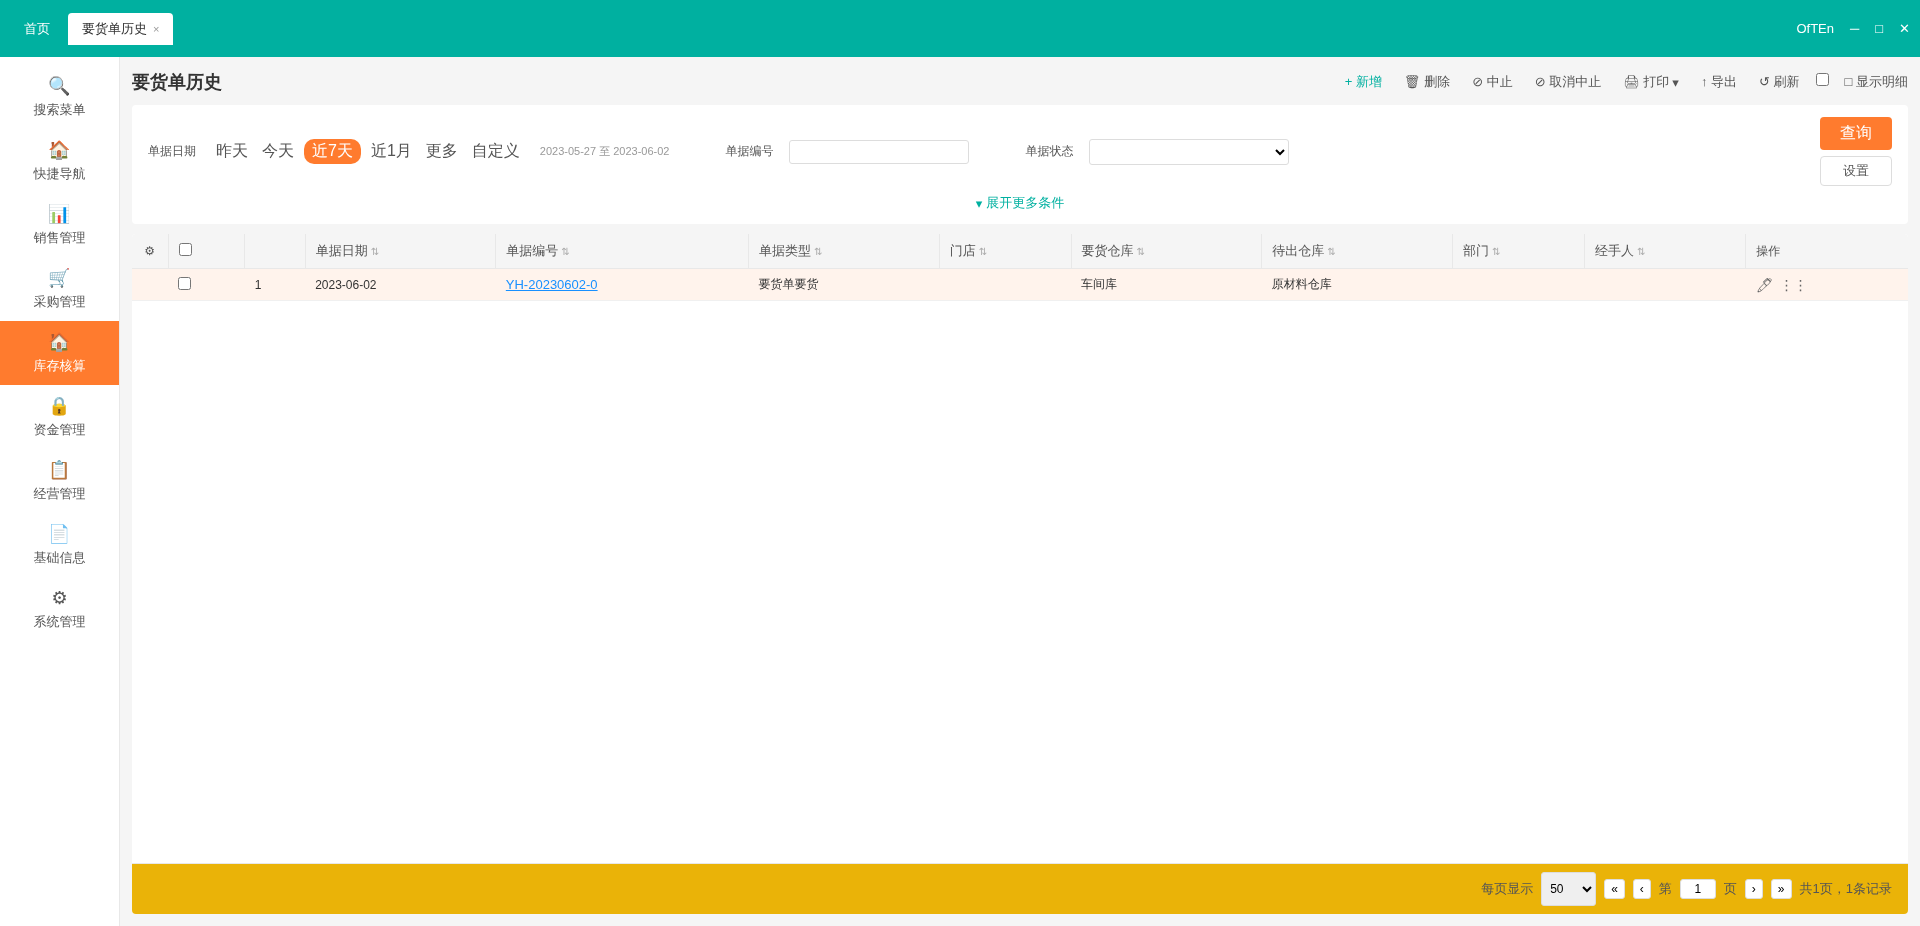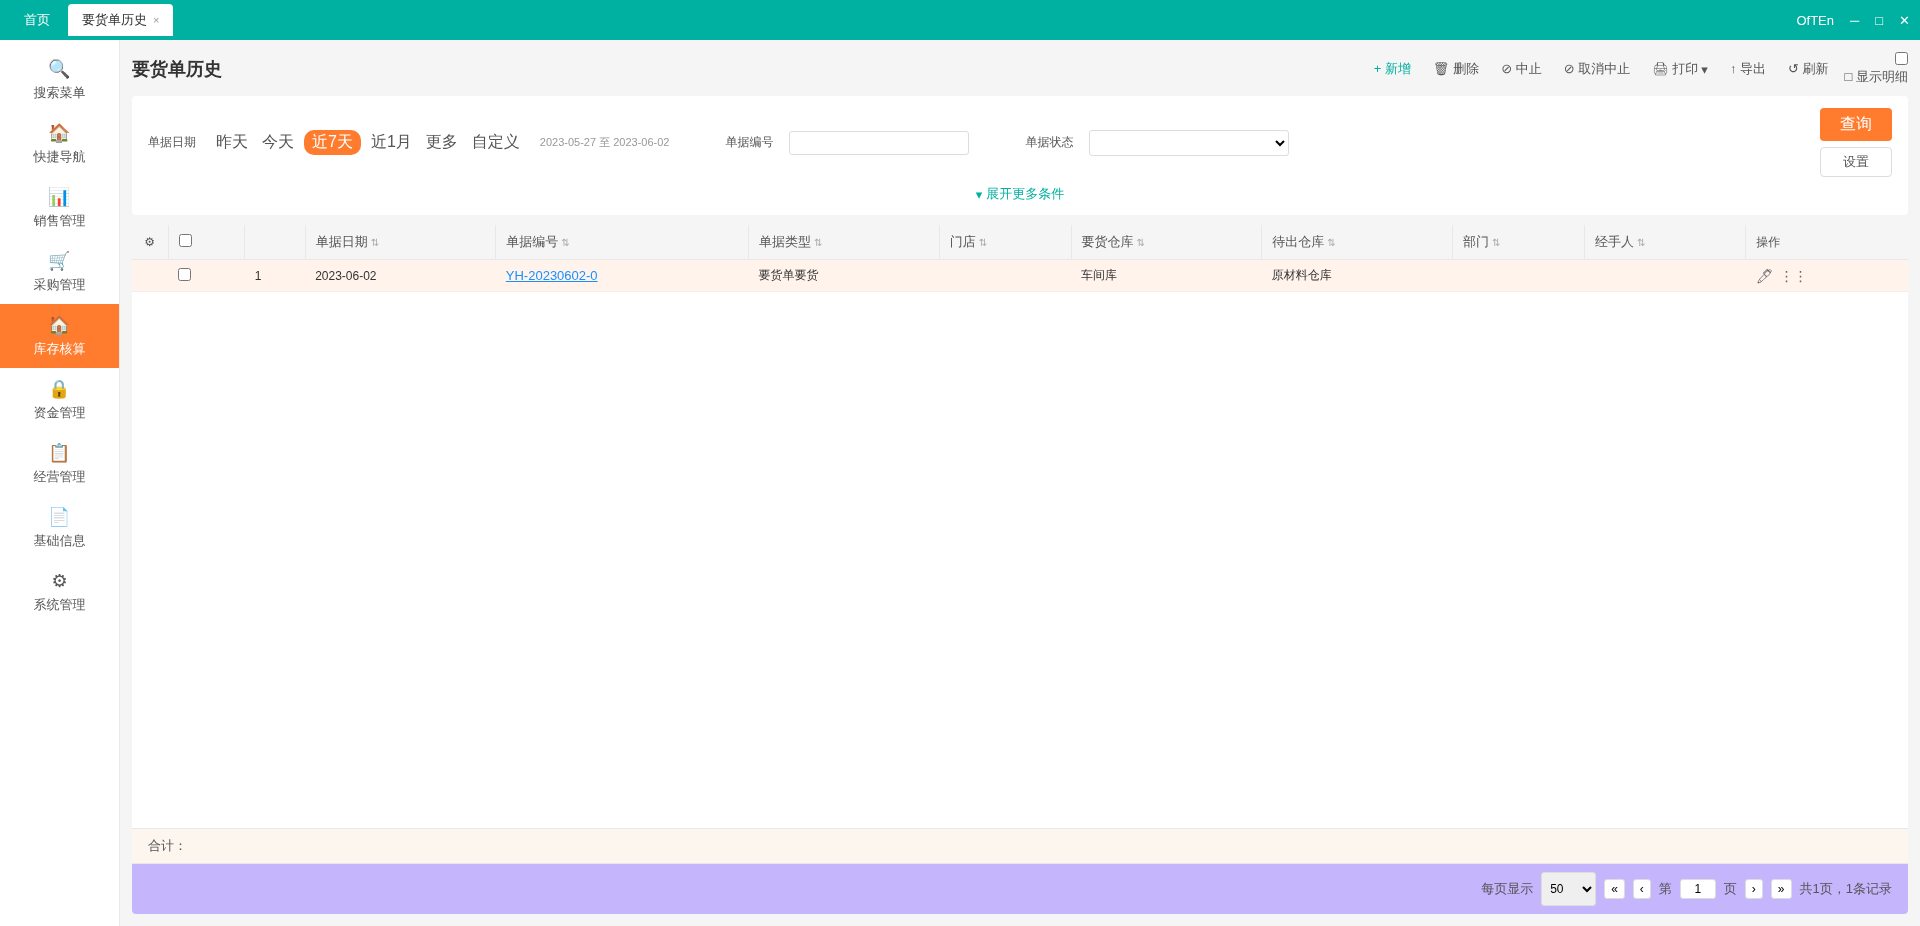--- a/index.html
+++ b/index.html
@@ -1,20 +1,20 @@
 <!DOCTYPE html>
 <html><head>
   <meta charset="utf-8">
   <style>
     * { box-sizing: border-box; margin: 0; padding: 0; font-family: "Microsoft YaHei", Arial, sans-serif; font-size: 13px; }
     body { display: flex; flex-direction: column; height: 926px; overflow: hidden; background: #f5f5f5; }
 
     
     .top-bar {
-      height: 40px;
+      height: 57px;
       background: #00b0a0;
       display: flex;
       align-items: center;
       padding: 0 10px;
       gap: 4px;
       flex-shrink: 0;
     }
     .top-bar-tab {
       height: 32px;
       padding: 0 14px;
@@ -250,21 +250,21 @@
       background: #fdf6ee;
       padding: 8px 16px;
       font-size: 12px;
       color: #555;
       border-top: 1px solid #e8e8e8;
       flex-shrink: 0;
     }
 
     
     .pagination-bar {
-      background: #c4b5fd;
+      background: #eab308;
       border-top: 1px solid #e8e8e8;
       padding: 8px 16px;
       display: flex;
       align-items: center;
       justify-content: flex-end;
       gap: 8px;
       font-size: 12px;
       color: #555;
       flex-shrink: 0;
     }
@@ -287,26 +287,25 @@
       border: 1px solid #ddd;
       border-radius: 3px;
       padding: 2px 6px;
       width: 36px;
       text-align: center;
       font-size: 12px;
     }
 
     .display-detail-btn {
       display: flex;
-      align-items: flex-end;
-      gap: 3px;
-      cursor: pointer;
-      color: #555;
-      font-size: 12px;
-      flex-direction: column;
+      align-items: flex-start;
+      gap: 16px;
+      cursor: pointer;
+      color: #555;
+      font-size: 12px;
     }
   </style>
 </head>
 <body>
 
 <div class="top-bar">
   <div class="top-bar-tab home">
     <span>首页</span>
   </div>
   <div class="top-bar-tab active">
@@ -501,23 +500,20 @@
                 <div class="row-actions">
                   <span class="row-action-btn">🖊</span>
                   <span class="row-action-btn">⋮⋮</span>
                 </div>
               </td>
             </tr>
           </tbody>
         </table>
       </div>
 
-      <div class="table-footer">
-        <span>合计：</span>
-      </div>
 
       <div class="pagination-bar">
         <span>每页显示</span>
         <select class="page-size-select">
           <option>50</option>
           <option>10</option>
           <option>20</option>
           <option>100</option>
         </select>
         <button class="page-btn">«</button>

